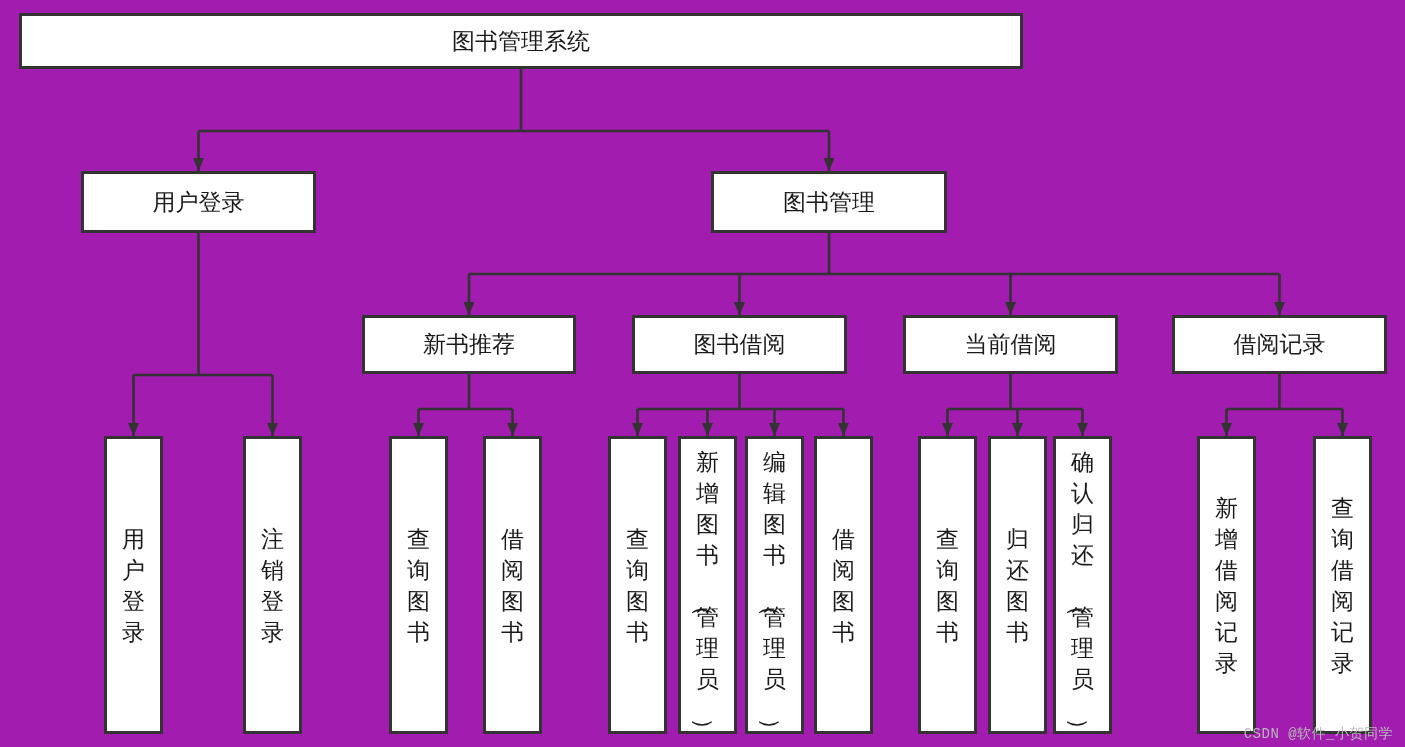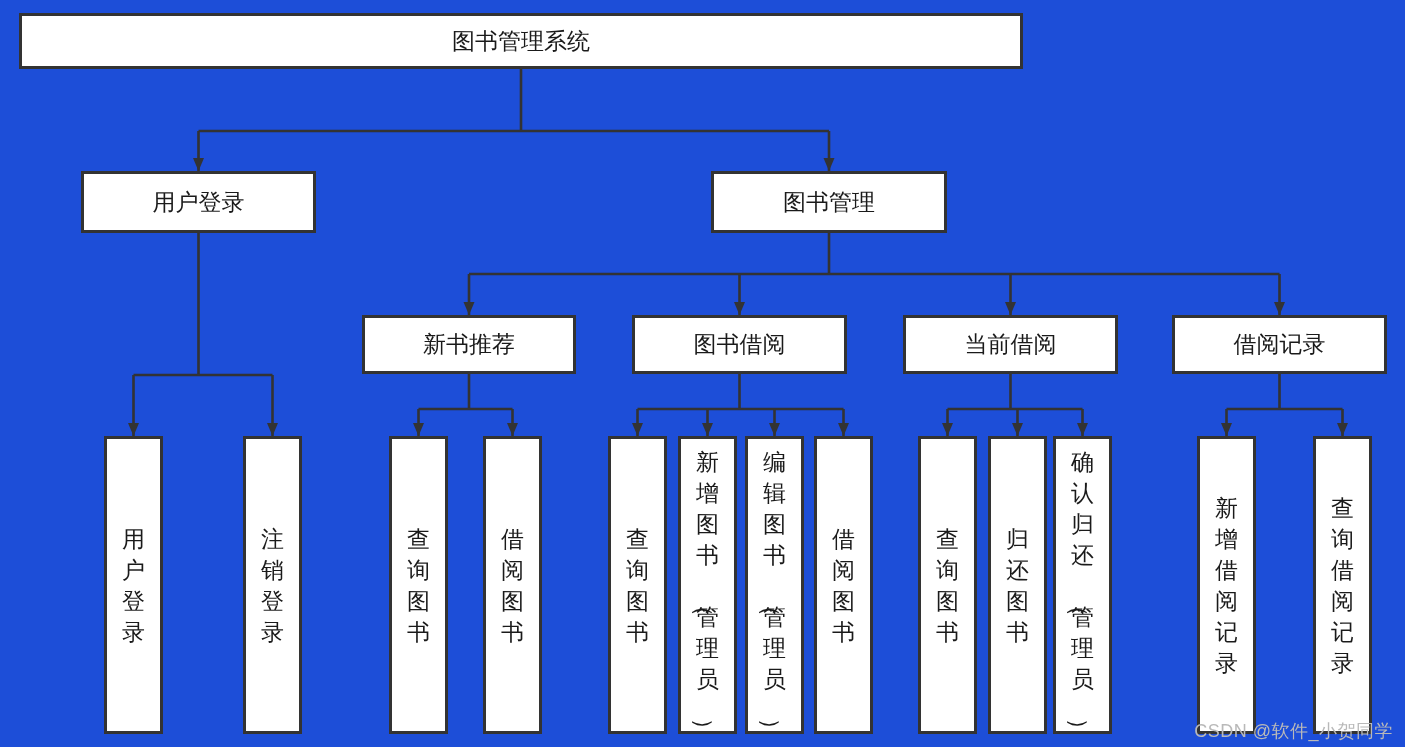--- a/index.html
+++ b/index.html
@@ -11,21 +11,21 @@
     width: 1405px;
     height: 747px;
     font-family: "DejaVu Sans", "Liberation Sans", sans-serif;
     overflow: hidden;
     position: relative;
   }
   #diagram-root {
     position: relative;
     width: 1405px;
     height: 747px;
-    background: #1d4ed8;
+    background: #a21caf;
   }
   svg.flow {
     position: absolute;
     left: 0;
     top: 0;
     width: 1405px;
     height: 747px;
     display: block;
   }
   .node-rect {
@@ -52,22 +52,22 @@
   .node-label-vert {
     font-family: "DejaVu Sans", "Liberation Sans", sans-serif;
     fill: #1a1a1a;
     font-size: 23px;
     text-anchor: middle;
   }
   .watermark {
     position: absolute;
     right: 12px;
     bottom: 4px;
-    font-family: Liberation Sans, sans-serif;
-    font-size: 18px;
+    font-family: Liberation Mono, monospace;
+    font-size: 14px;
     color: #b9b9b9;
     letter-spacing: 0.5px;
     white-space: nowrap;
     pointer-events: none;
   }
 </style>
 </head>
 <body>
 
 <div id="diagram-root">

